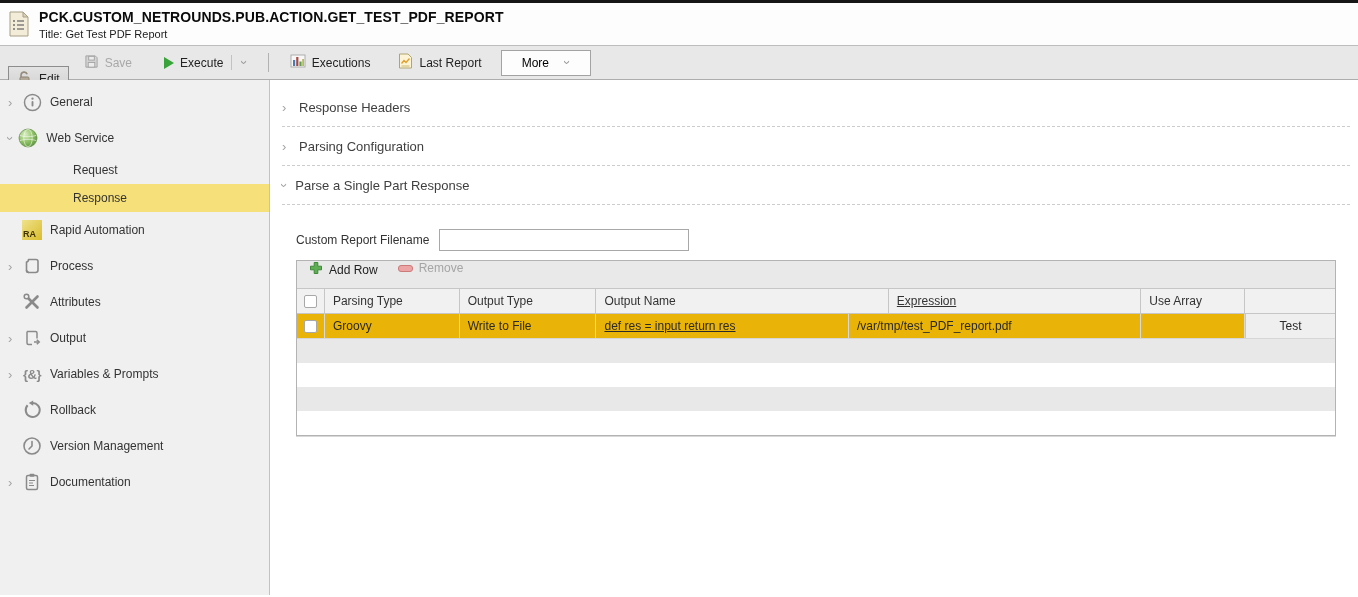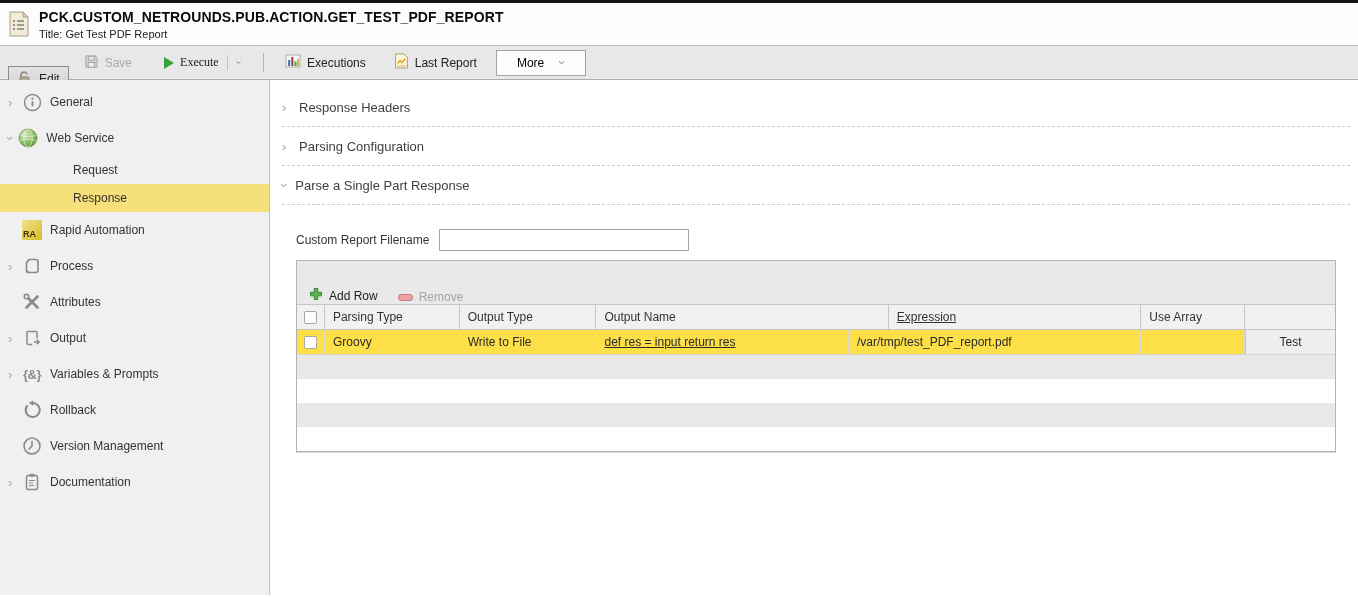--- a/index.html
+++ b/index.html
@@ -50,26 +50,26 @@
   .section-row .chev.down { transform:rotate(90deg); width:auto; margin-right:9px; }
   .section-label { font-size:13px; color:#3f3f3f; }
 
   .pane { margin-left:14px; width:1040px; }
   .form-row { margin-top:24px; display:flex; align-items:center; gap:10px; }
   .form-label { font-size:12px; color:#333; }
   .form-input { width:250px; height:22px; border:1px solid #a8a8a8; padding:0 4px; font:inherit; background:#fff; }
 
   
   .grid { margin-top:9px; border:1px solid #b3b3b3; width:1040px; background:#fff; box-shadow:0 1px 0 #d8d8d8; }
-  .grid-toolbar { height:44px; background:#e9e9e9; border-bottom:1px solid #c6c6c6; display:flex; align-items:flex-end; padding-left:12px; gap:20px; }
+  .grid-toolbar { height:28px; background:#e9e9e9; border-bottom:1px solid #c6c6c6; display:flex; align-items:flex-start; padding-left:12px; gap:20px; }
   .grid-btn { display:flex; align-items:center; gap:6px; background:none; border:none; font:inherit; color:#222; cursor:pointer; }
   .grid-btn.disabled { color:#a5a5a5; cursor:default; }
   .minus-ico { width:15px; height:7px; background:#eda4a4; border:1px solid #cd7a7a; border-radius:3px; }
   .grid-head { display:flex; height:25px; background:#f1f1f1; border-bottom:1px solid #c6c6c6; }
-  .grid-row { display:flex; height:25px; background:#fde047; border-bottom:1px solid #d6d6d6; }
+  .grid-row { display:flex; height:25px; background:#eab308; border-bottom:1px solid #d6d6d6; }
   .cell { display:flex; align-items:center; padding-left:8px; font-size:12px; color:#2a2a2a; overflow:hidden; white-space:nowrap; }
   .grid-head .cell { border-right:1px solid #c6c6c6; color:#333; }
   .grid-row .cell { border-right:1px solid #d9d9d9; }
   .cell.cb { width:28px; padding:0; justify-content:center; }
   .cell.c1 { width:135px; } .cell.c2 { width:137px; } .cell.c3 { width:293px; }
   .cell.c4 { width:253px;text-decoration:underline; } .cell.c5 { width:104px; }
   .cell.c6 { width:90px; border-right:none !important; }
   .test-cell { background:#efefef; justify-content:center; padding-left:0; cursor:pointer; border-left:1px solid #c6c6c6; }
   .stripe { height:24px; }
   .stripe.g { background:#e8e8e8; }
@@ -116,21 +116,21 @@
     <button class="tb-btn disabled" style="margin-left:6px;">
       <span>
         <svg width="15" height="15" viewBox="0 0 16 16">
             <path d="M2 2 H12 L14 4 V14 H2 Z" fill="#d4d4d4" stroke="#a3a3a3"></path>
             <rect x="5" y="2.5" width="6" height="4" fill="#ececec" stroke="#a3a3a3"></rect>
             <rect x="4.5" y="9" width="7" height="5" fill="#ececec" stroke="#a3a3a3"></rect>
           </svg>
       </span>
       <span>Save</span>
     </button>
-    <button class="tb-btn" style="margin-left:14px;font-family:Liberation Serif, serif;">
+    <button class="tb-btn" style="margin-left:14px;">
       <span class="play"></span>
       <span>Execute</span>
       <span class="exec-sep"></span>
       <span class="chev-glyph down">›</span>
     </button>
     <span class="tb-divider"></span>
     <button class="tb-btn">
       <span>
         <svg width="16" height="14" viewBox="0 0 16 14">
             <rect x="1" y="1" width="14" height="12" fill="#f7f7f7" stroke="#9f9f9f" stroke-width="0.8"></rect>

